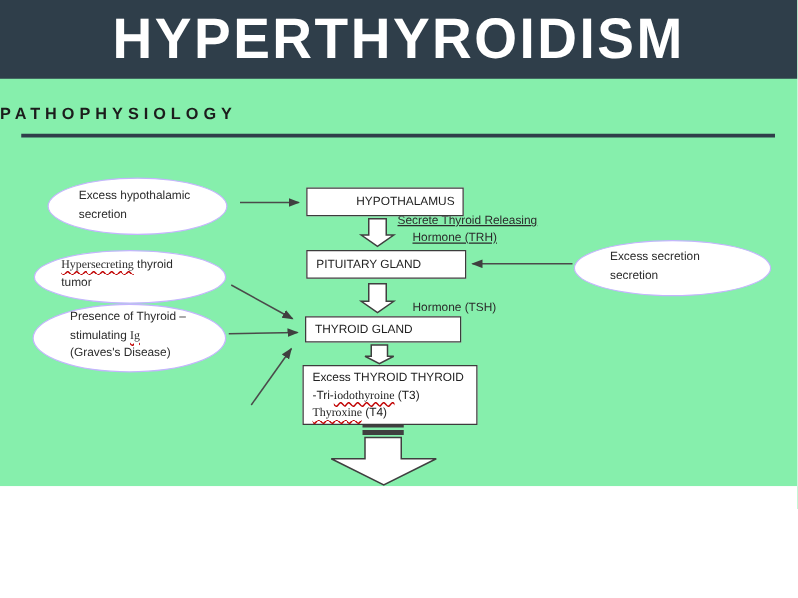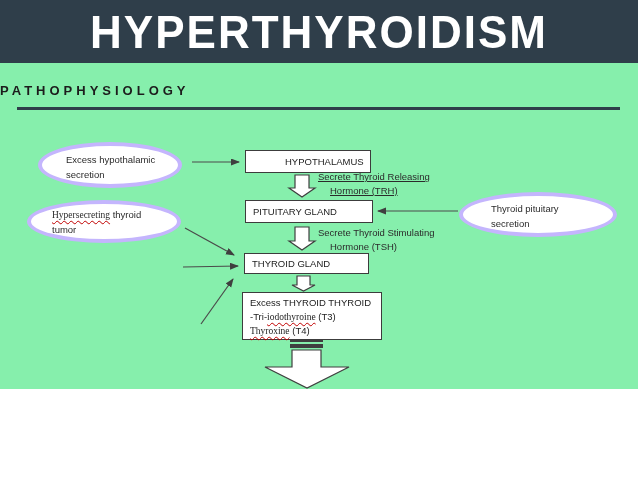--- a/index.html
+++ b/index.html
@@ -20,21 +20,21 @@
   .title{color:var(--title-text);font-size:44px;font-weight:700;letter-spacing:2px;line-height:1;
          transform:scaleY(1.04);}
   .subtitle{position:absolute;left:0;top:83px;width:630px;text-align:left;color:#1c1c1c;
             font-size:13px;font-weight:700;letter-spacing:4px;}
   .rule{position:absolute;left:17px;top:107px;width:603px;height:3px;background:var(--rule);}
 
   
   .dtext{position:absolute;font-size:9.5px;color:var(--ink);line-height:14px;}
 
   
-  .ell{position:absolute;border:4px solid #c4b5fd;border-radius:50%;background:#ffffff;box-sizing:border-box;z-index:1;}
+  .ell{position:absolute;border:1px solid #c4b5fd;border-radius:50%;background:#ffffff;box-sizing:border-box;z-index:1;}
   .ell .txt{position:absolute;font-size:9.5px;color:var(--ink);line-height:14.5px;white-space:nowrap;}
   .ell-1{left:38px;top:142px;width:144px;height:46px;}
   .ell-1 .txt{left:24px;top:7px;}
   .ell-2{left:27px;top:200px;width:154px;height:43px;}
   .ell-2 .txt{left:21px;top:4px;}
   .ell-3{left:26px;top:243px;width:155px;height:55px;}
   .ell-3 .txt{left:29px;top:3px;}
   .ell-4{left:30px;top:301px;width:153px;height:54px;}
   .ell-4 .txt{left:22px;top:9px;}
   .ell-5{left:459px;top:192px;width:158px;height:45px;}
@@ -82,45 +82,52 @@
     </div>
   </div>
 
   <div class="ell ell-2">
     <div class="txt">
       <span class="sq">Hypersecreting</span><span> thyroid</span><br>
       <span>tumor</span>
     </div>
   </div>
 
+  <div class="ell ell-3">
+    <div class="txt">
+      <span>Presence of Thyroid –</span><br>
+      <span>stimulating </span><span class="sq">Ig</span><br>
+      <span>(Graves's Disease)</span>
+    </div>
+  </div>
 
 
   <div class="ell ell-5">
     <div class="txt">
-      <span>Thyroid pituitary</span><br>
+      <span>Excess secretion</span><br>
       <span>secretion</span>
     </div>
   </div>
 
   <div class="box box-1">HYPOTHALAMUS</div>
   <div class="box box-2">PITUITARY GLAND</div>
   <div class="box box-3">THYROID GLAND</div>
 
   <div class="box box-4">
     <span>Excess THYROID THYROID</span><br>
     <span>-Tri-</span><span class="sq">iodothyroine</span><span> (T3)</span><br>
     <span class="sq">Thyroxine</span><span> (T4)</span>
   </div>
 
   <div class="dtext lbl lbl-trh">
     <span>Secrete Thyroid Releasing</span><br>
     <span class="ind">Hormone (TRH)</span>
   </div>
   <div class="dtext lbl lbl-tsh">
-    <span>Secrete Thyroid Stimulating</span><br>
+    <br>
     <span class="ind">Hormone (TSH)</span>
   </div>
 
   <svg class="overlay" viewBox="0 0 638 478">
     <defs>
       <marker id="ah" markerWidth="9" markerHeight="8" refX="8" refY="3.5" orient="auto" markerUnits="userSpaceOnUse">
         <path d="M0,0 L9,3.5 L0,7 Z" fill="#3f3f3f"></path>
       </marker>
     </defs>
 

